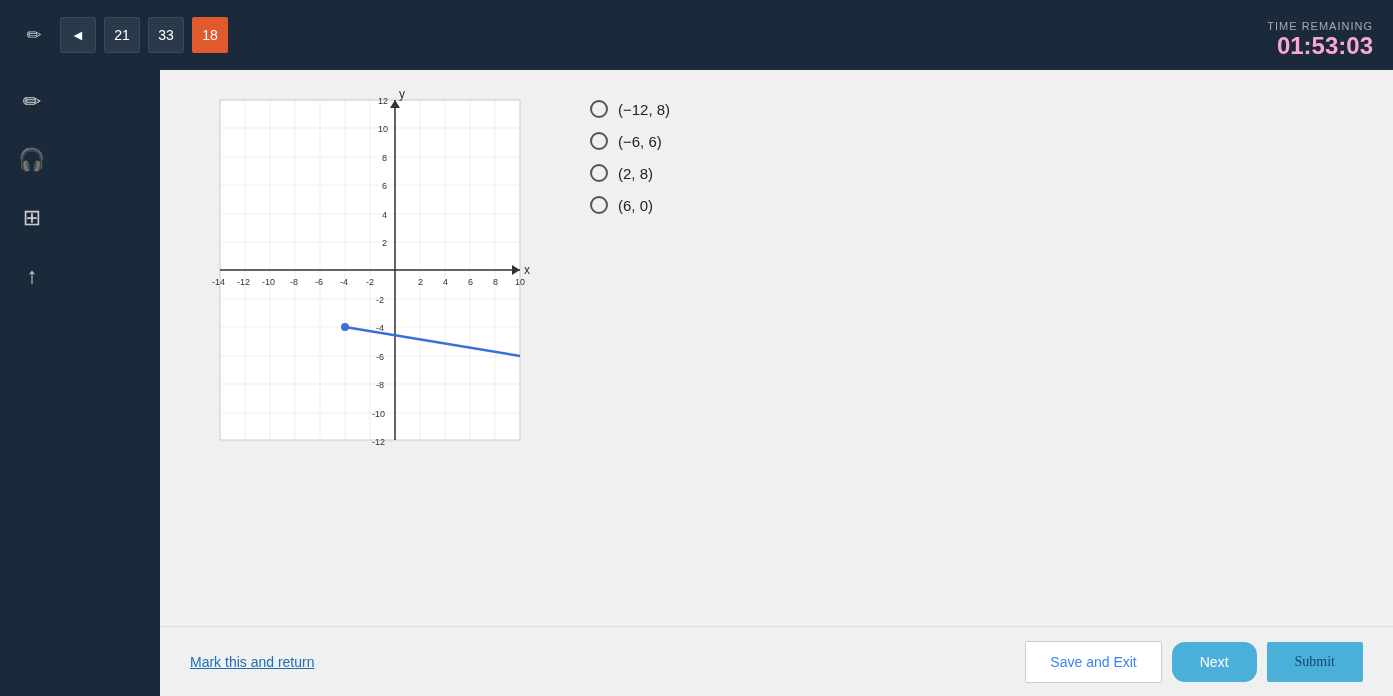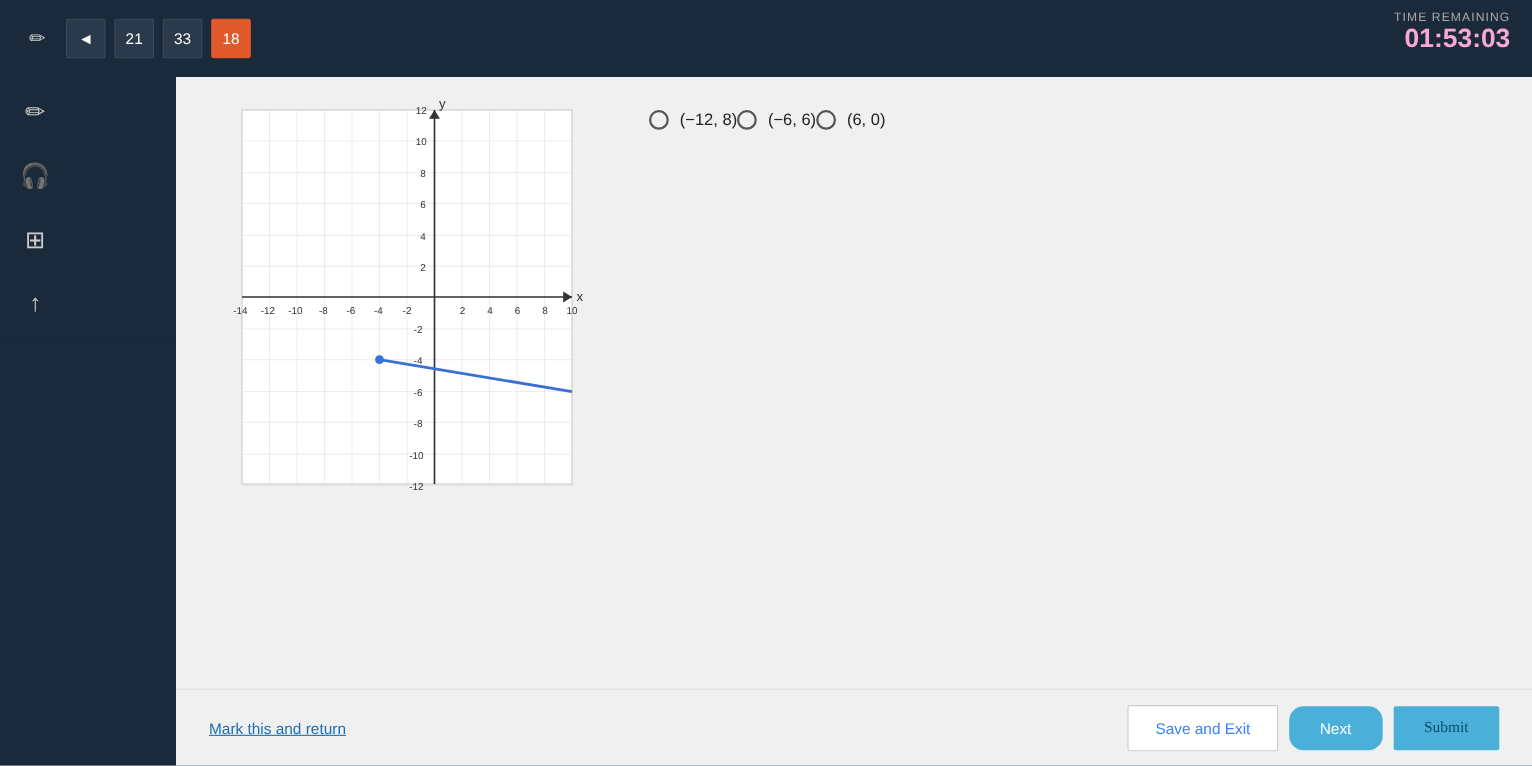--- a/index.html
+++ b/index.html
@@ -52,21 +52,21 @@
     }
 
     .nav-btn.active {
       background: #e05a2b;
       border-color: #e05a2b;
     }
 
     .time-remaining {
       position: absolute;
       right: 20px;
-      top: 10px;
+      top: 20px;
       text-align: right;
     }
 
     .time-label {
       color: #aaa;
       font-size: 11px;
       letter-spacing: 1px;
     }
 
     .time-value {
@@ -110,21 +110,22 @@
       font-size: 16px;
       color: #222;
       line-height: 1.5;
       margin-bottom: 24px;
       max-width: 400px;
     }
 
     .options-list {
       list-style: none;
       display: flex;
-      flex-direction: row;
+      flex-direction: column;
+      gap: 14px;
     }
 
     .option-item {
       display: flex;
       align-items: center;
       gap: 10px;
       font-size: 15px;
       color: #222;
       cursor: pointer;
     }
@@ -333,20 +334,24 @@
         <li class="option-item">
           <div class="radio-circle"></div>
           <span>(−12, 8)</span>
         </li>
         <li class="option-item">
           <div class="radio-circle"></div>
           <span>(−6, 6)</span>
         </li>
         <li class="option-item">
           <div class="radio-circle"></div>
+          <span>(2, 8)</span>
+        </li>
+        <li class="option-item">
+          <div class="radio-circle"></div>
           <span>(6, 0)</span>
         </li>
       </ul>
     </div>
 
   </div>
 
   <div class="bottom-bar">
     <a class="mark-return">Mark this and return</a>
     <div class="bottom-buttons">

